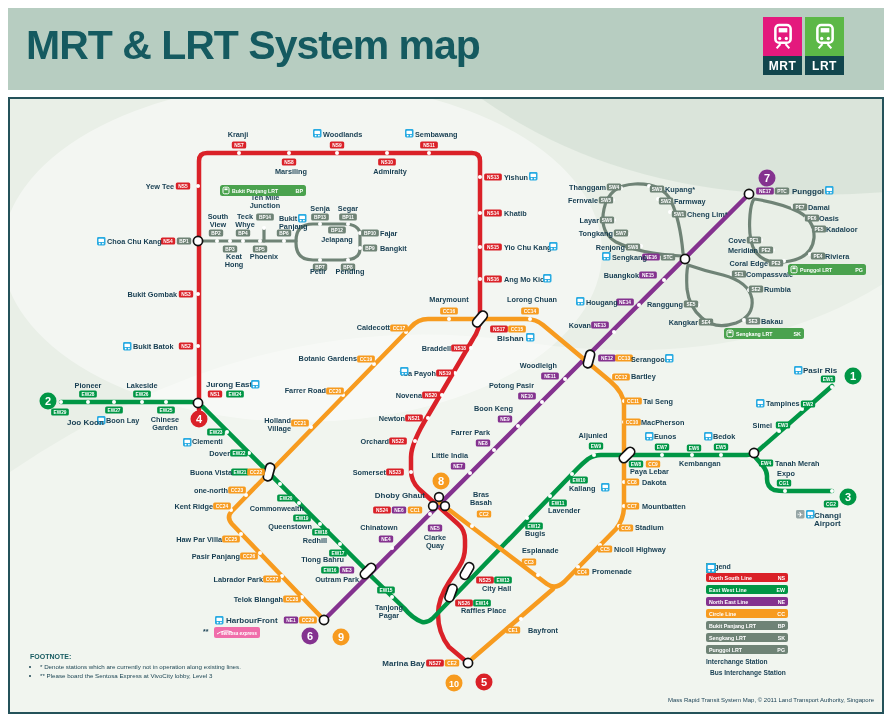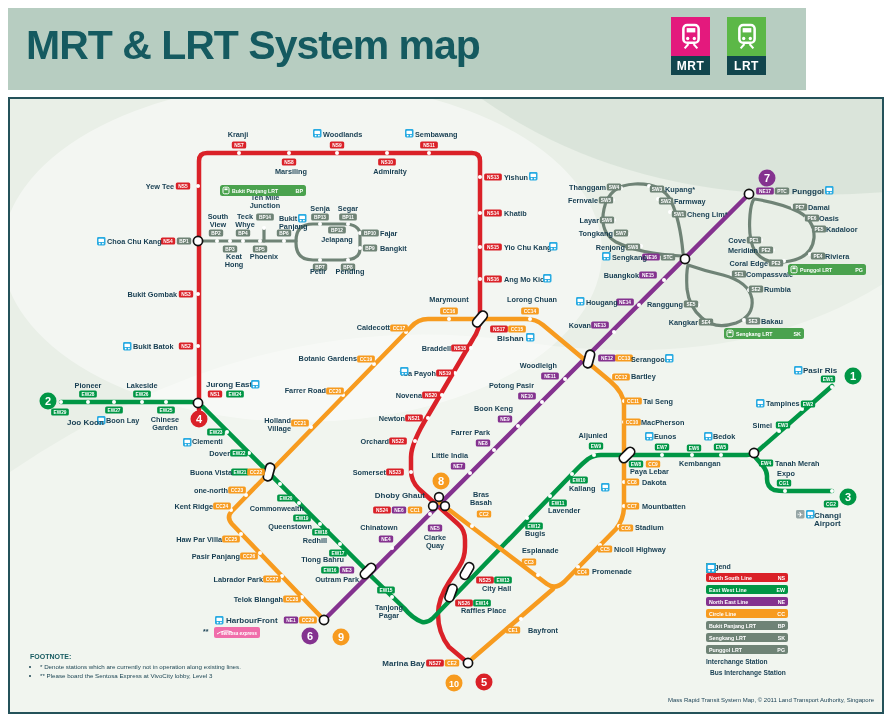--- a/index.html
+++ b/index.html
@@ -1,19 +1,19 @@
 <!DOCTYPE html>
 <html><head>
 <meta charset="utf-8">
 <style>
   html,body{margin:0;padding:0;background:#fff;}
   body{width:892px;height:723px;position:relative;font-family:"Liberation Sans",sans-serif;overflow:hidden;}
-  .header{position:absolute;left:8px;top:8px;width:798px;height:82px;background:#b7cdc1;}
+  .header{position:absolute;left:8px;top:8px;width:876px;height:82px;background:#b7cdc1;}
   .header h1{margin:0;position:absolute;left:18px;top:14px;font-size:41px;font-weight:bold;color:#155a60;letter-spacing:-1px;}
-  .brands{position:absolute;right:40px;top:9px;display:flex;gap:17px;}
+  .brands{position:absolute;right:40px;top:9px;display:flex;gap:3px;}
   .brand{width:39px;}
   .brand-icon{width:39px;height:39px;display:flex;align-items:center;justify-content:center;}
   .brand-icon.mrt{background:#e4197d;}
   .brand-icon.lrt{background:#5cb847;}
   .brand-label{width:39px;height:19px;background:#11454d;color:#fff;font-size:12px;font-weight:bold;display:flex;align-items:center;justify-content:center;letter-spacing:.5px;}
   .map-panel{position:absolute;left:8px;top:97px;width:872px;height:613px;border:2px solid #24525a;background:#e9efe7;}
   .map-panel svg{position:absolute;left:0;top:0;}
   .legend{position:absolute;left:696px;top:464px;width:118px;}
   .legend-title{font-size:7px;font-weight:bold;color:#173e52;margin-bottom:3px;}
   .legend-row{display:flex;align-items:center;gap:3px;margin-bottom:3px;}

